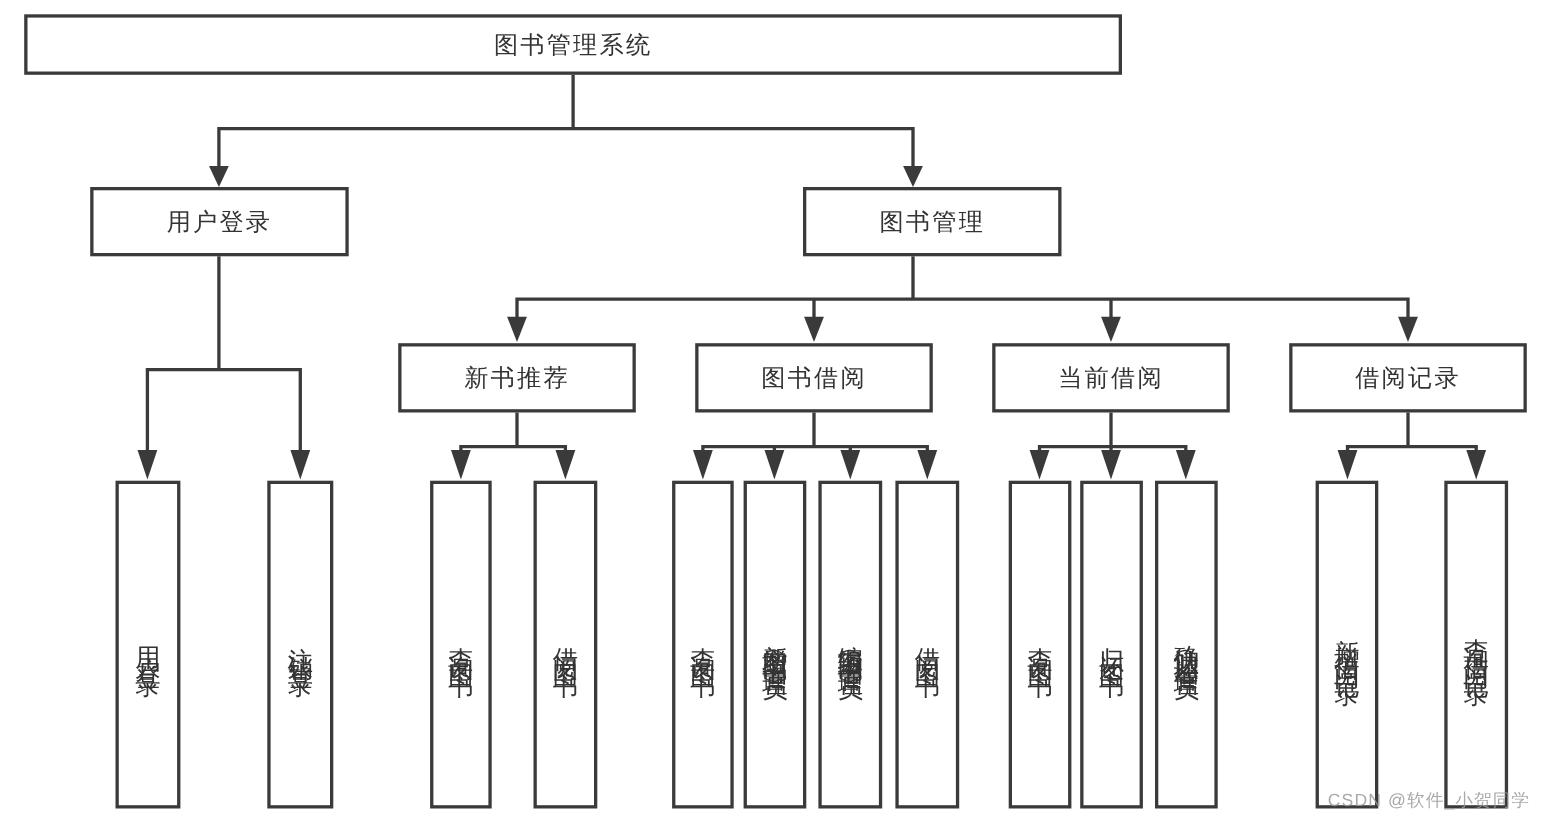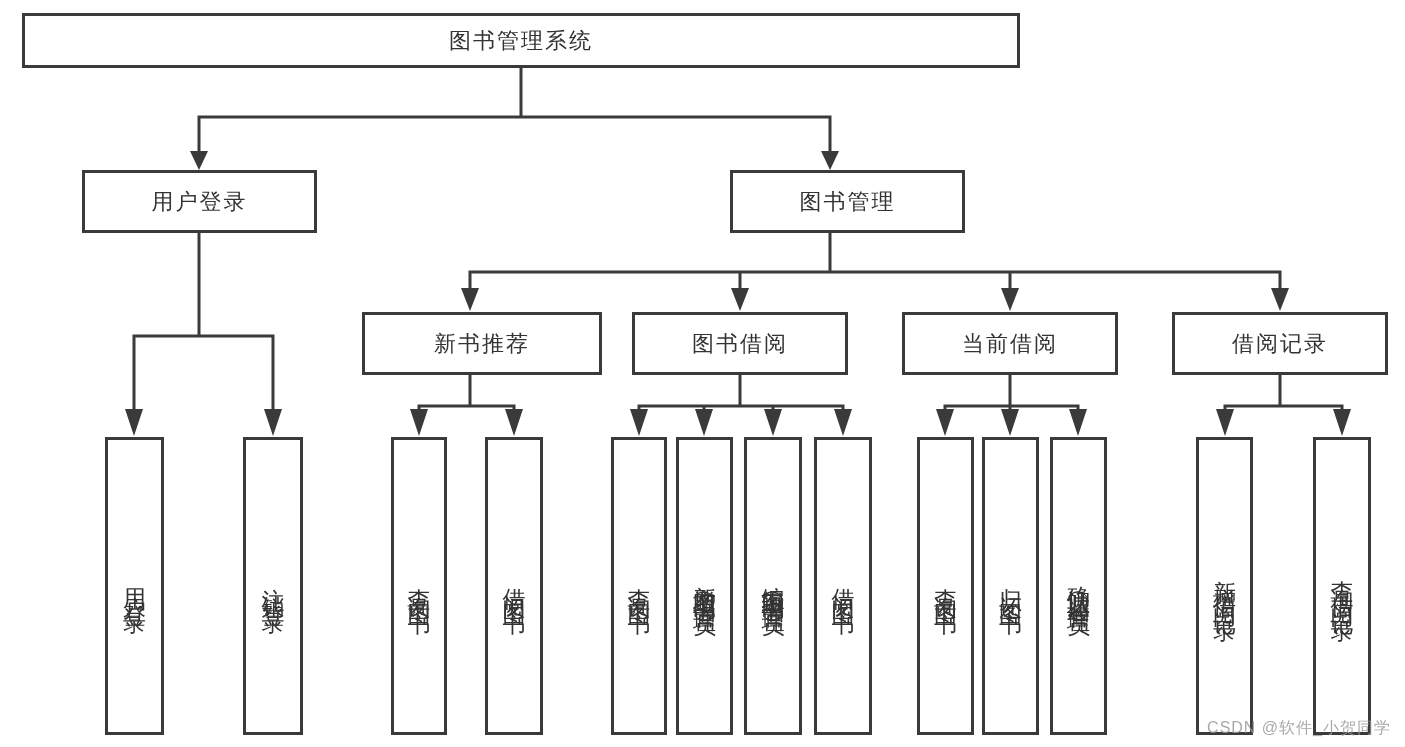--- a/index.html
+++ b/index.html
@@ -128,21 +128,21 @@
     <span>图书管理系统</span>
   </div>
 
   <div class="box h" style="left:82px; top:170px; width:235px; height:63px;">
     <span>用户登录</span>
   </div>
   <div class="box h" style="left:712px; top:170px; width:235px; height:63px;margin-left:18px;">
     <span>图书管理</span>
   </div>
 
-  <div class="box h" style="left:362px; top:312px; width:240px; height:63px;">
+  <div class="box h" style="left:362px; top:312px; width:216px; height:63px;">
     <span>新书推荐</span>
   </div>
   <div class="box h" style="left:632px; top:312px; width:216px; height:63px;">
     <span>图书借阅</span>
   </div>
   <div class="box h" style="left:902px; top:312px; width:216px; height:63px;">
     <span>当前借阅</span>
   </div>
   <div class="box h" style="left:1172px; top:312px; width:216px; height:63px;">
     <span>借阅记录</span>

